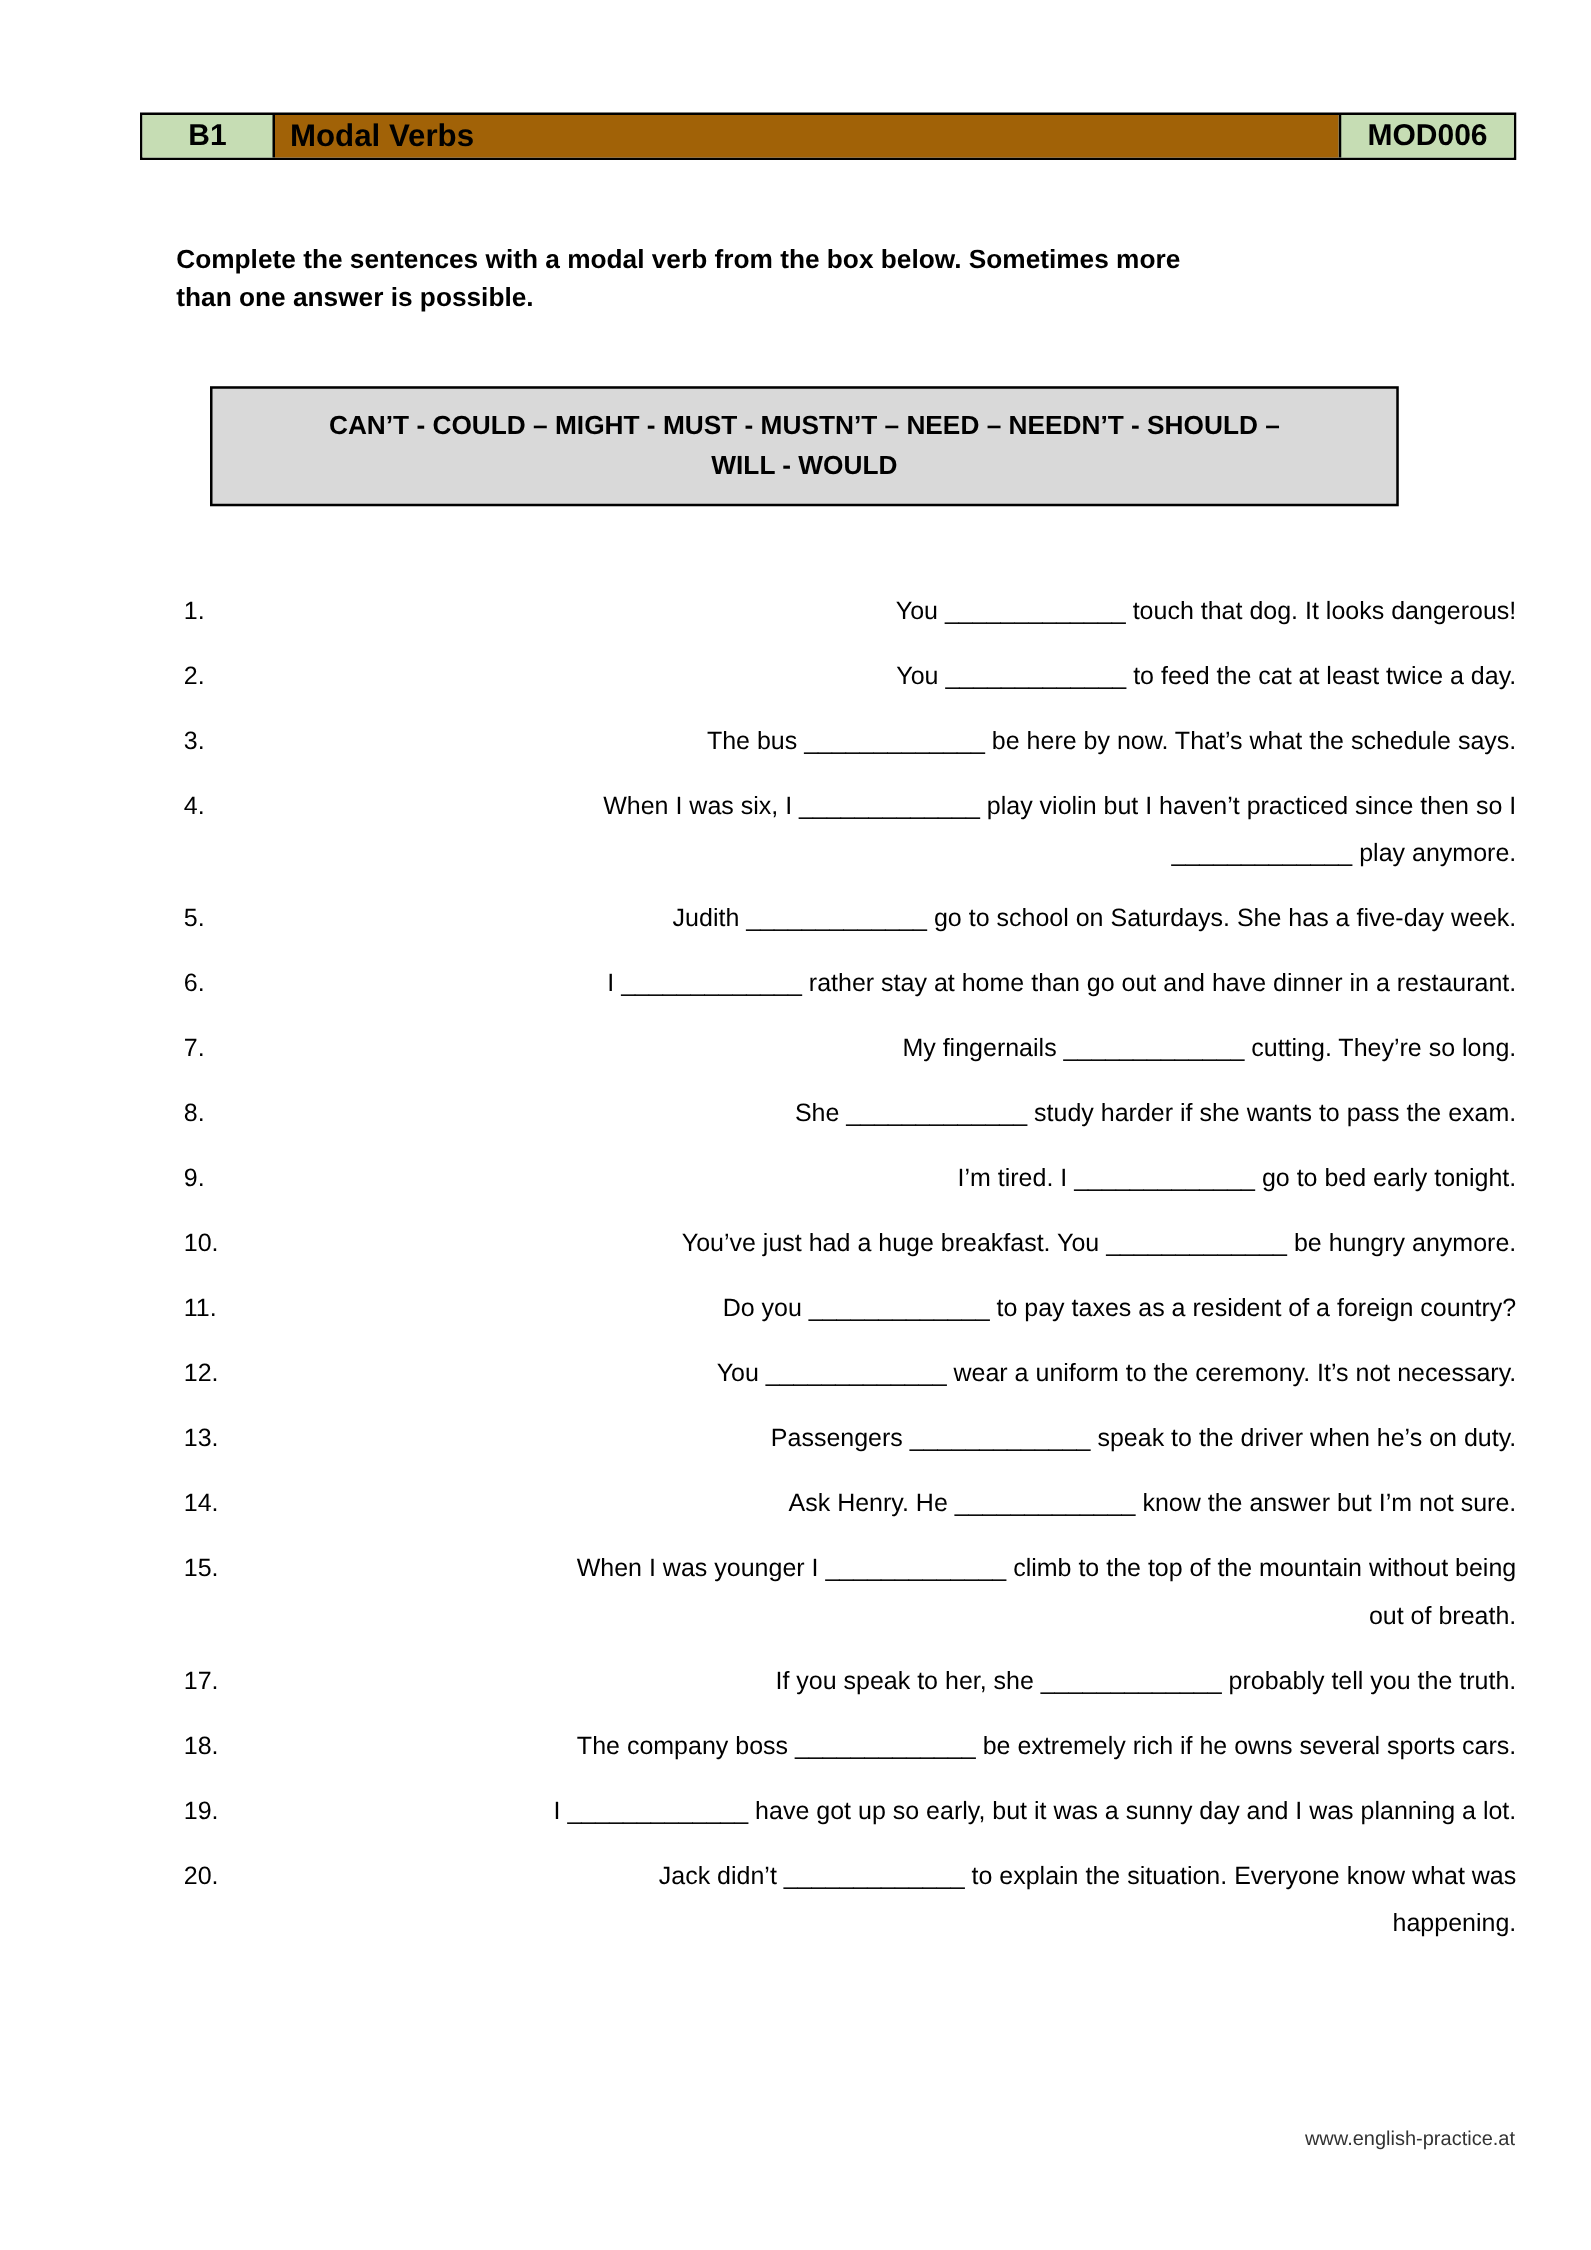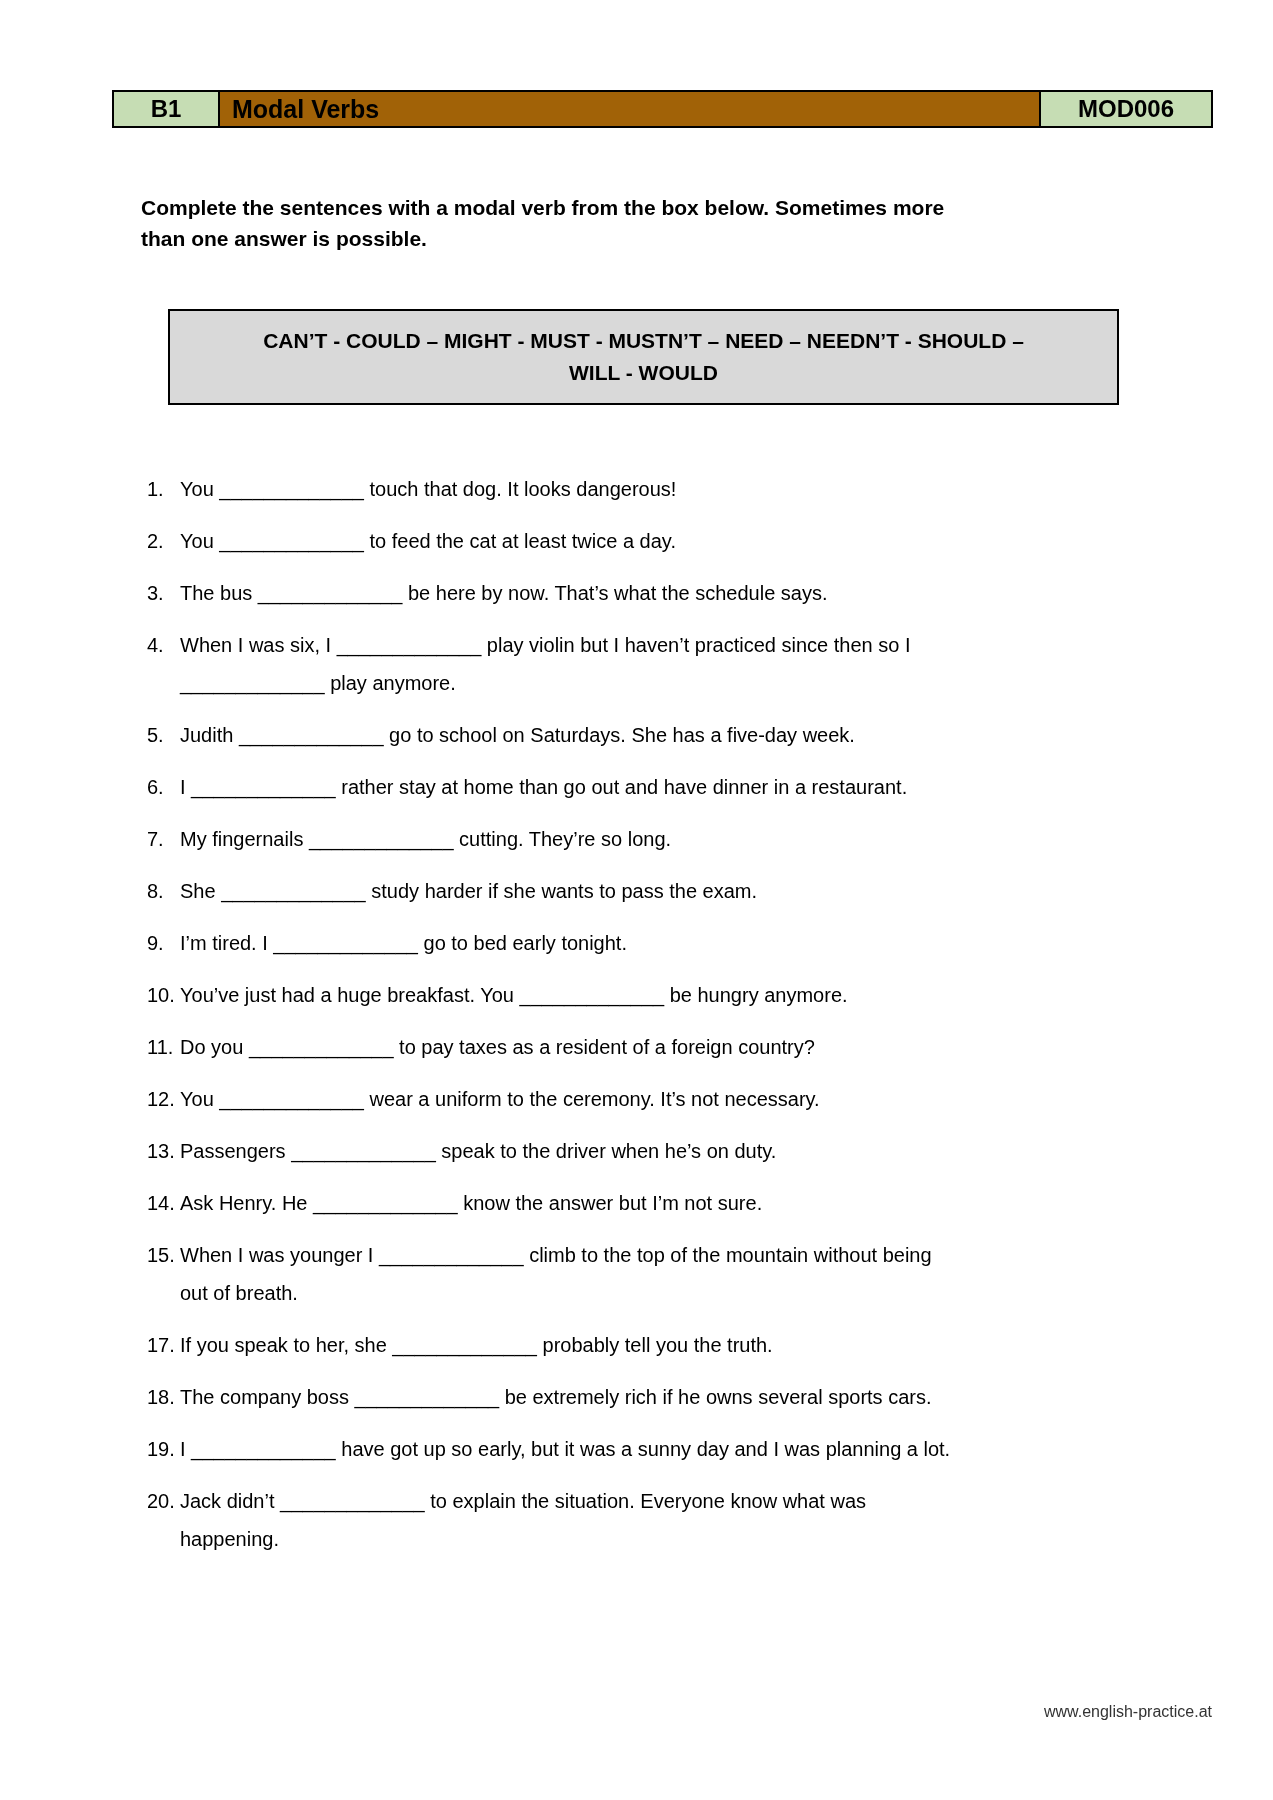--- a/index.html
+++ b/index.html
@@ -21,21 +21,21 @@
     position:absolute;left:112px;top:90px;width:1101px;height:38px;
     display:flex;border:2px solid var(--border-black);background:#fff;
   }
   .hcell{display:flex;align-items:center;font-weight:bold;}
   .hcell-level{
     width:106px;justify-content:center;background:var(--badge-green);
     border-right:2px solid var(--border-black);font-size:24px;
   }
   .hcell-title{flex:1;padding-left:12px;font-size:25px;background:#a16207;}
   .hcell-code{
-    width:172px;justify-content:center;background:var(--badge-green);
+    width:140px;justify-content:center;background:var(--badge-green);
     border-left:2px solid var(--border-black);font-size:24px;
   }
 
   
   .instructions{
     position:absolute;left:112px;top:192px;width:1010px;
     font-weight:bold;font-size:21px;line-height:31px;white-space:pre-line;margin-left:29px;
   }
 
   
@@ -48,21 +48,21 @@
 
   
   .exercise-list{
     position:absolute;left:147px;top:470px;width:1066px;
     margin:0;padding:0;list-style:none;
   }
   .exercise-item{
     display:flex;font-size:20px;line-height:38px;margin-bottom:14px;
   }
   .item-number{flex:0 0 33px;}
-  .item-text{flex:1;white-space:pre-wrap;}
+  .item-text{flex:1;white-space:pre-wrap;text-align:right;}
 
   
   .footer{
     position:absolute;top:1703px;right:61px;
     font-size:16px;color:#333;
   }
 </style>
 </head>
 <body>
 

